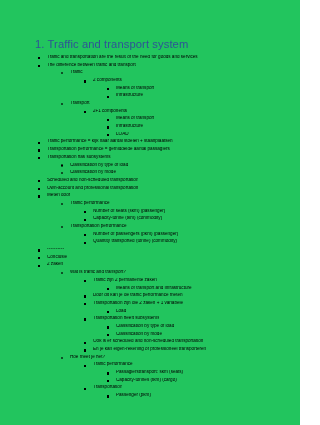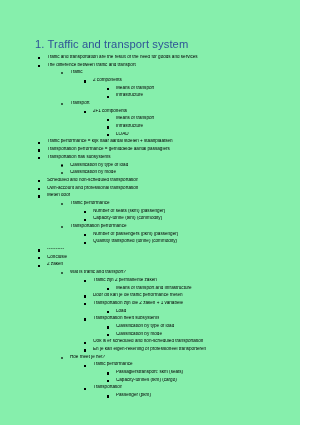--- a/index.html
+++ b/index.html
@@ -125,21 +125,21 @@
   }
   .lvl4 .txt { font-size: 4.6px; }
 
   .separator .txt {
     letter-spacing: 0.2px;
   }
 </style>
 </head>
 <body>
 
-<div class="page" style="background: #86efac;">
+<div class="page" style="background: #22c55e;">
 
   <h1 class="doc-title" style="color: rgb(46, 84, 150);">1. Traffic and transport system</h1>
 
   <ul class="outline" id="outline-root">
       <li class="row lvl1">
         <span class="bullet"></span>
         <span class="txt">Traffic and transportation are the result of the need for goods and services</span>
       </li>
       <li class="row lvl1">
         <span class="bullet"></span>

